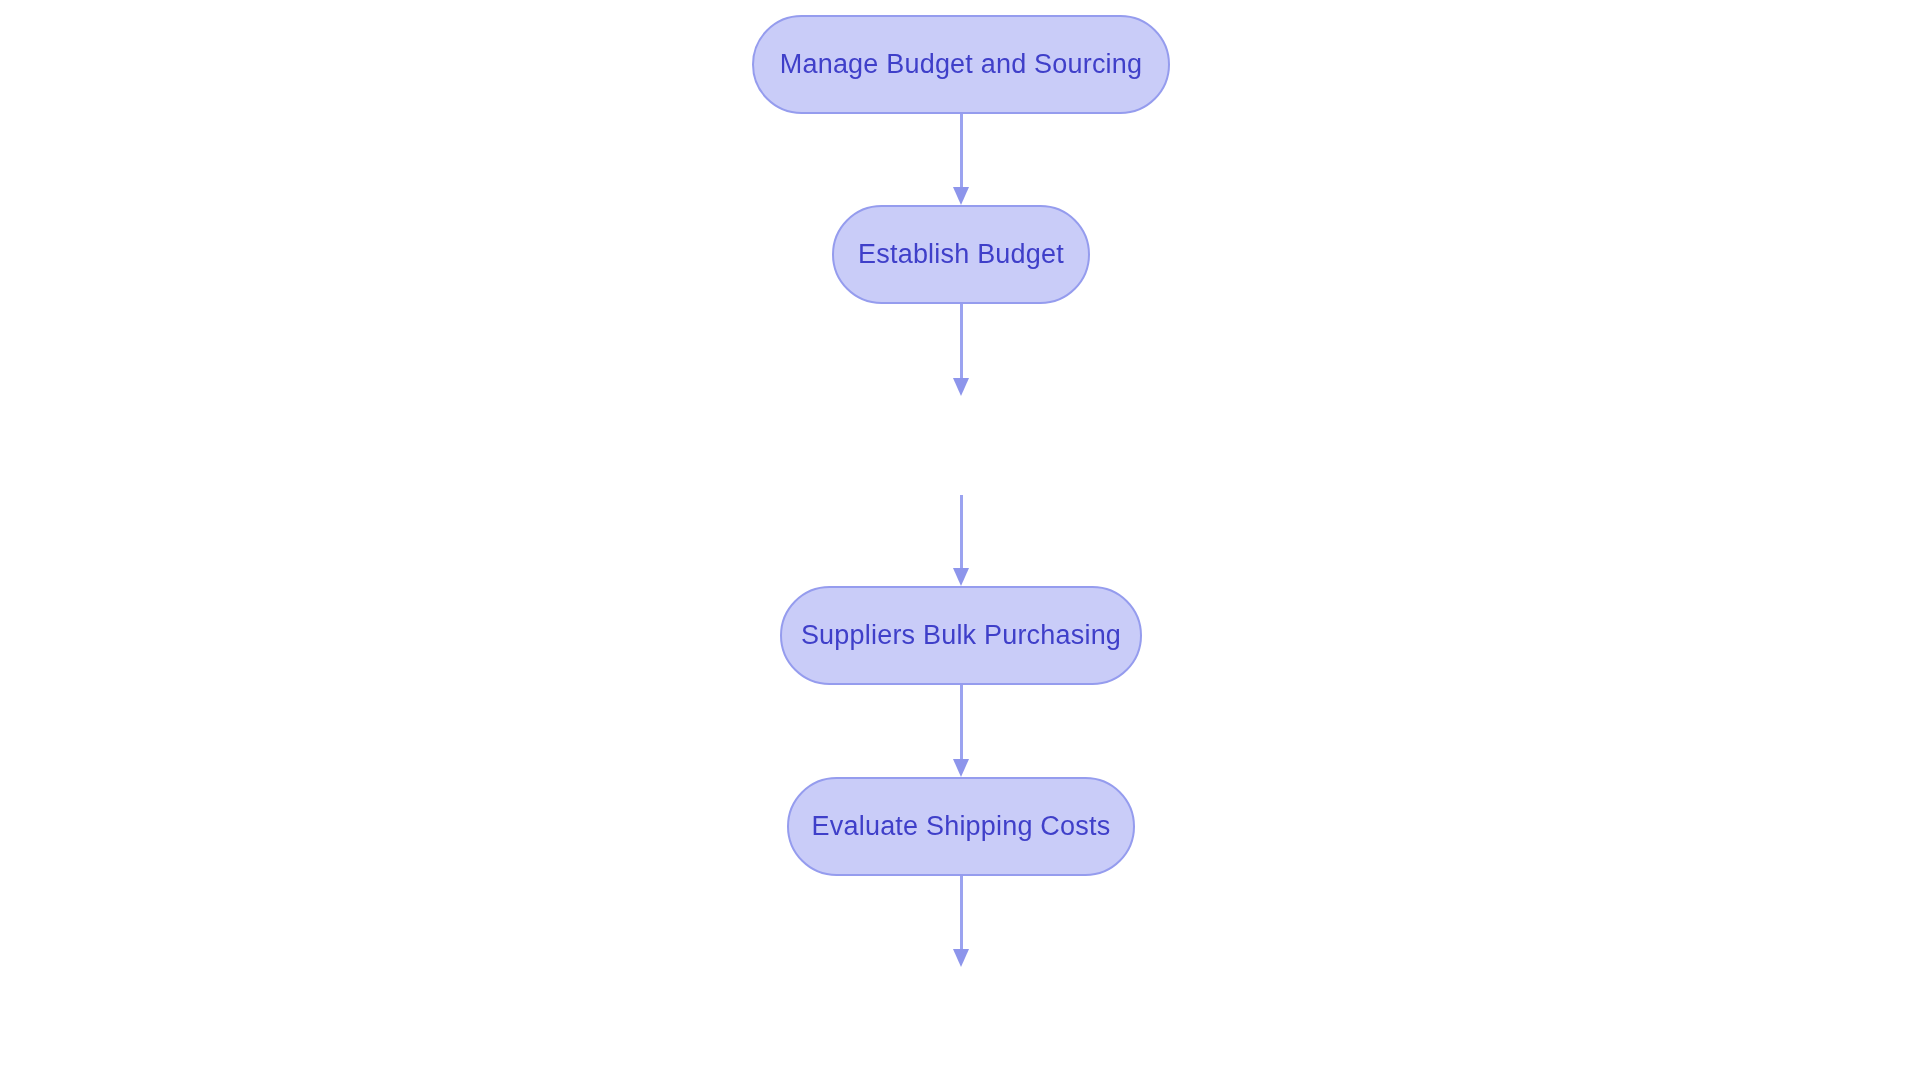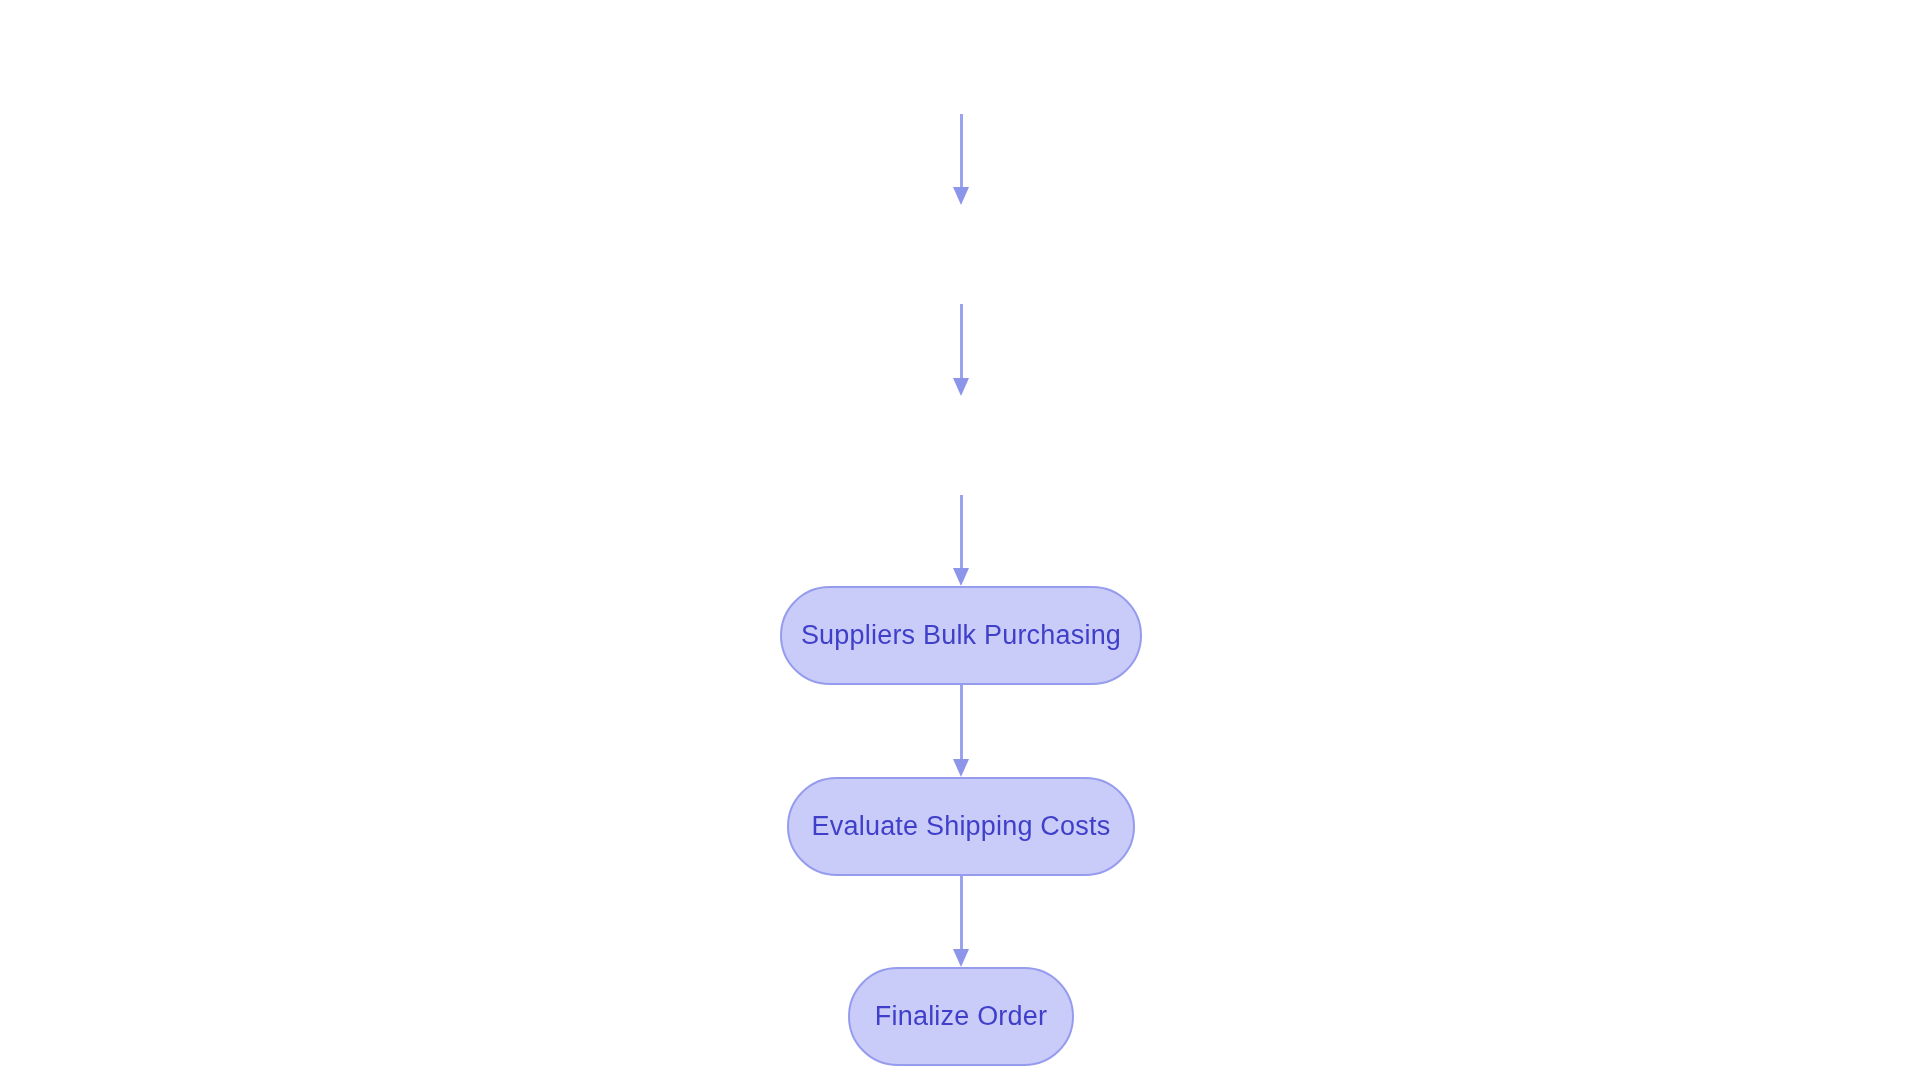--- a/index.html
+++ b/index.html
@@ -66,26 +66,32 @@
   .a2 { top: 304px; } .a2 .stem { height: 74px; }
   .a3 { top: 495px; } .a3 .stem { height: 73px; }
   .a4 { top: 685px; } .a4 .stem { height: 74px; }
   .a5 { top: 876px; } .a5 .stem { height: 73px; }
 </style>
 </head>
 <body>
 
 <div class="canvas">
 
+  <div class="node n1">
+    <span>Manage Budget and Sourcing</span>
+  </div>
 
   <div class="arrow a1">
     <div class="stem"></div>
     <div class="head"></div>
   </div>
 
+  <div class="node n2">
+    <span>Establish Budget</span>
+  </div>
 
   <div class="arrow a2">
     <div class="stem"></div>
     <div class="head"></div>
   </div>
 
 
   <div class="arrow a3">
     <div class="stem"></div>
     <div class="head"></div>
@@ -102,17 +108,14 @@
 
   <div class="node n5">
     <span>Evaluate Shipping Costs</span>
   </div>
 
   <div class="arrow a5">
     <div class="stem"></div>
     <div class="head"></div>
   </div>
 
-  <div class="node n6">
-    <span>Finalize Order</span>
-  </div>
 
 </div>
 
 </body></html>

